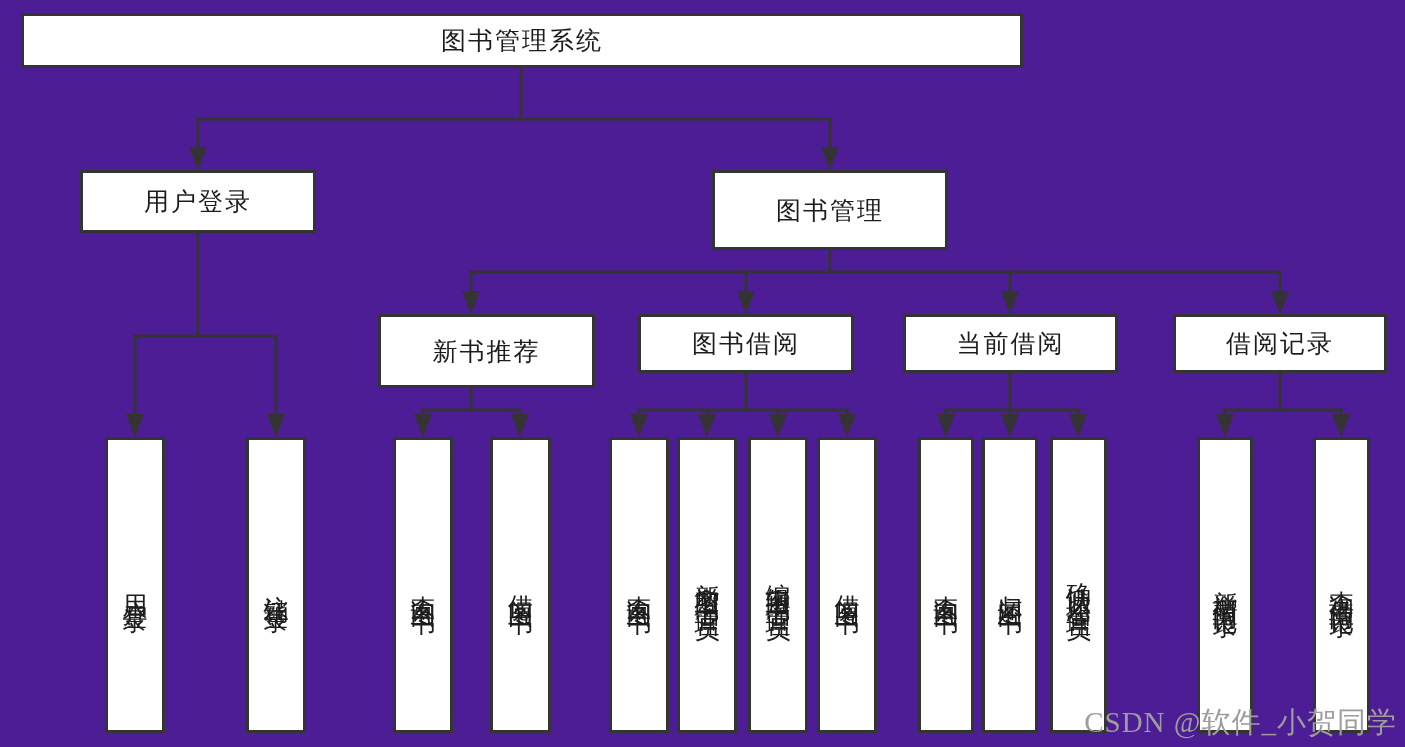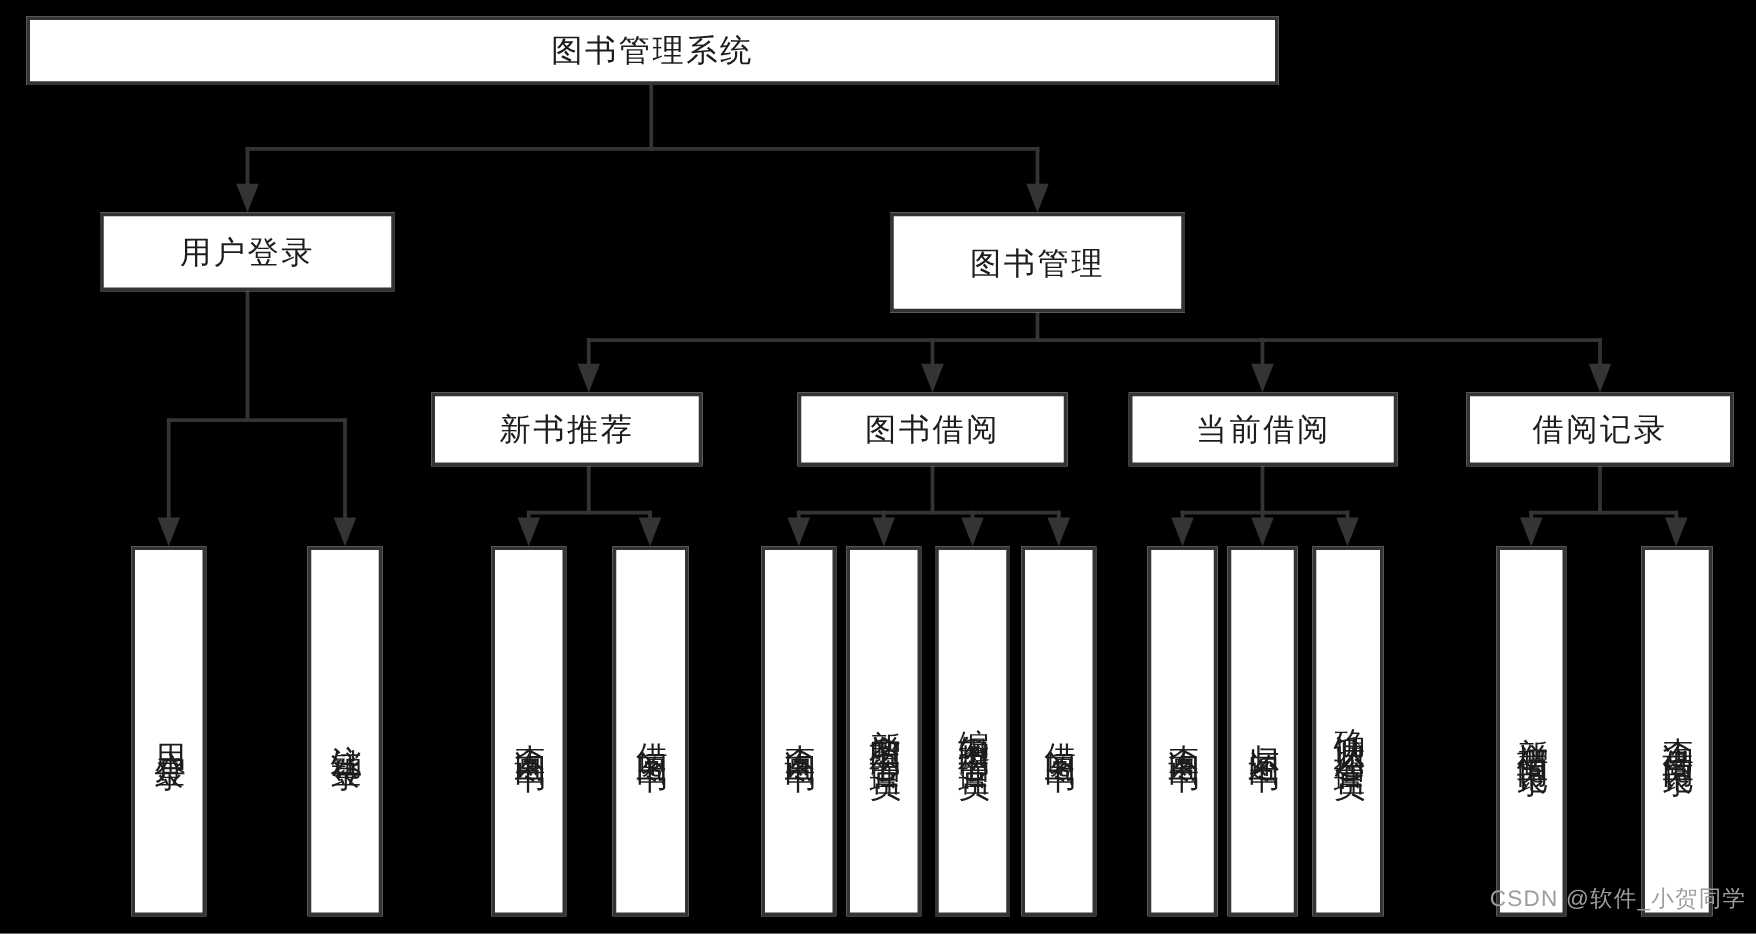--- a/index.html
+++ b/index.html
@@ -1,35 +1,35 @@
 <!DOCTYPE html>
 <html><head>
 <meta charset="utf-8">
 <style>
   html,body{margin:0;padding:0;background:#ffffff;}
   .stage{
-    position:relative;width:1405px;height:747px;background:#000000;
+    position:relative;width:1405px;height:747px;background:#4c1d95;
     font-family:"Liberation Sans","DejaVu Sans",sans-serif;overflow:hidden;
   }
   .connectors{position:absolute;left:0;top:0;width:1405px;height:747px;z-index:1;}
   .connectors line{stroke:#343434;stroke-width:3;stroke-linecap:square;}
   .connectors polygon{fill:#343434;}
   .node{
     position:absolute;box-sizing:border-box;z-index:2;
     border:3px solid #343434;background:#ffffff;color:#1c1c1c;
     display:flex;align-items:center;justify-content:center;
   }
   .node.h{font-size:25px;letter-spacing:2px;white-space:nowrap;}
   .node.v{
     writing-mode:vertical-rl;text-orientation:mixed;
     font-size:25px;letter-spacing:5px;line-height:1;
   }
   .watermark{
-    position:absolute;right:8px;bottom:16px;z-index:3;
-    font-size:18px;color:#9d9d9d;letter-spacing:1px;white-space:nowrap;
+    position:absolute;right:8px;bottom:4px;z-index:3;
+    font-size:29px;color:#9d9d9d;letter-spacing:1px;white-space:nowrap;font-family:Liberation Serif, serif;
   }
 </style>
 </head>
 <body>
 
 <div class="stage">
 
   <svg class="connectors" viewBox="0 0 1405 747" xmlns="http://www.w3.org/2000/svg">
 
     <g>
@@ -104,21 +104,21 @@
       <line x1="1341" y1="410" x2="1341" y2="417"></line>
       <polygon points="1332,414 1350,414 1341,437"></polygon>
     </g>
   </svg>
 
   <div class="node h" style="left:21px;top:13px;width:1002px;height:55px;">图书管理系统</div>
 
   <div class="node h" style="left:80px;top:170px;width:236px;height:63px;">用户登录</div>
   <div class="node h" style="left:712px;top:170px;width:236px;height:80px;">图书管理</div>
 
-  <div class="node h" style="left:345px;top:314px;width:217px;height:59px;">新书推荐</div>
+  <div class="node h" style="left:378px;top:314px;width:217px;height:74px;">新书推荐</div>
   <div class="node h" style="left:903px;top:314px;width:215px;height:59px;">当前借阅</div>
   <div class="node h" style="left:638px;top:314px;width:216px;height:59px;">图书借阅</div>
   <div class="node h" style="left:1173px;top:314px;width:214px;height:59px;font-family:Liberation Serif, serif;">借阅记录</div>
 
   <div class="node v" style="left:105px;top:437px;width:60px;height:296px;">用户登录</div>
   <div class="node v" style="left:246px;top:437px;width:60px;height:296px;">注销登录</div>
 
   <div class="node v" style="left:393px;top:437px;width:60px;height:296px;">查询图书</div>
   <div class="node v" style="left:490px;top:437px;width:61px;height:296px;">借阅图书</div>
 

